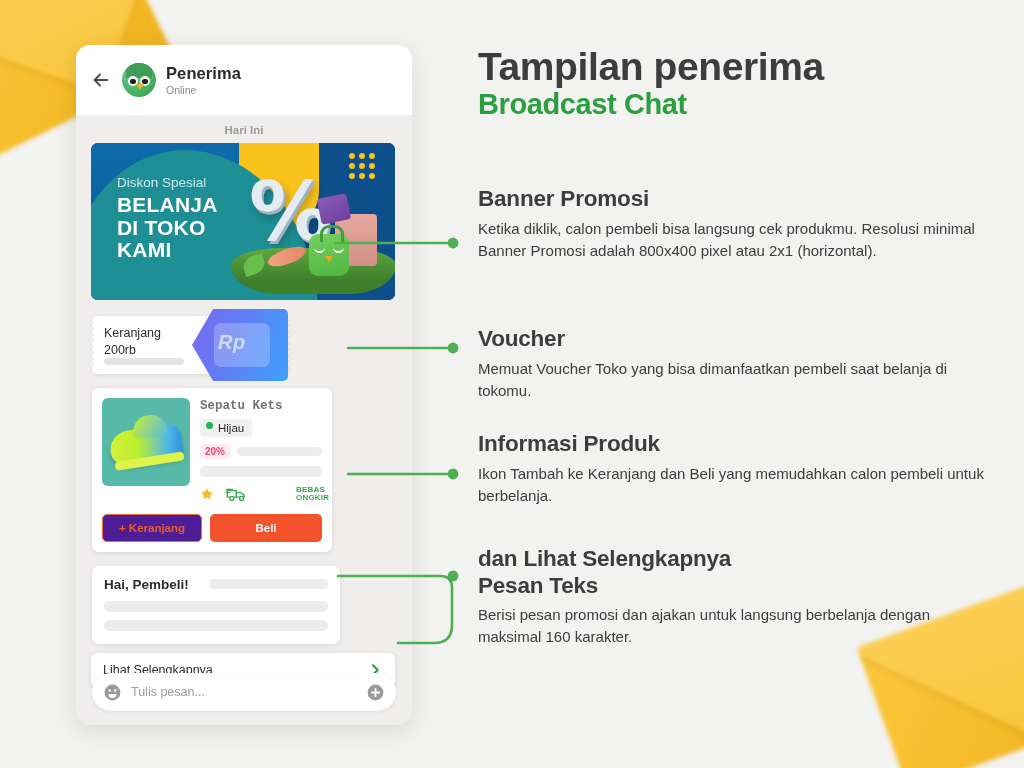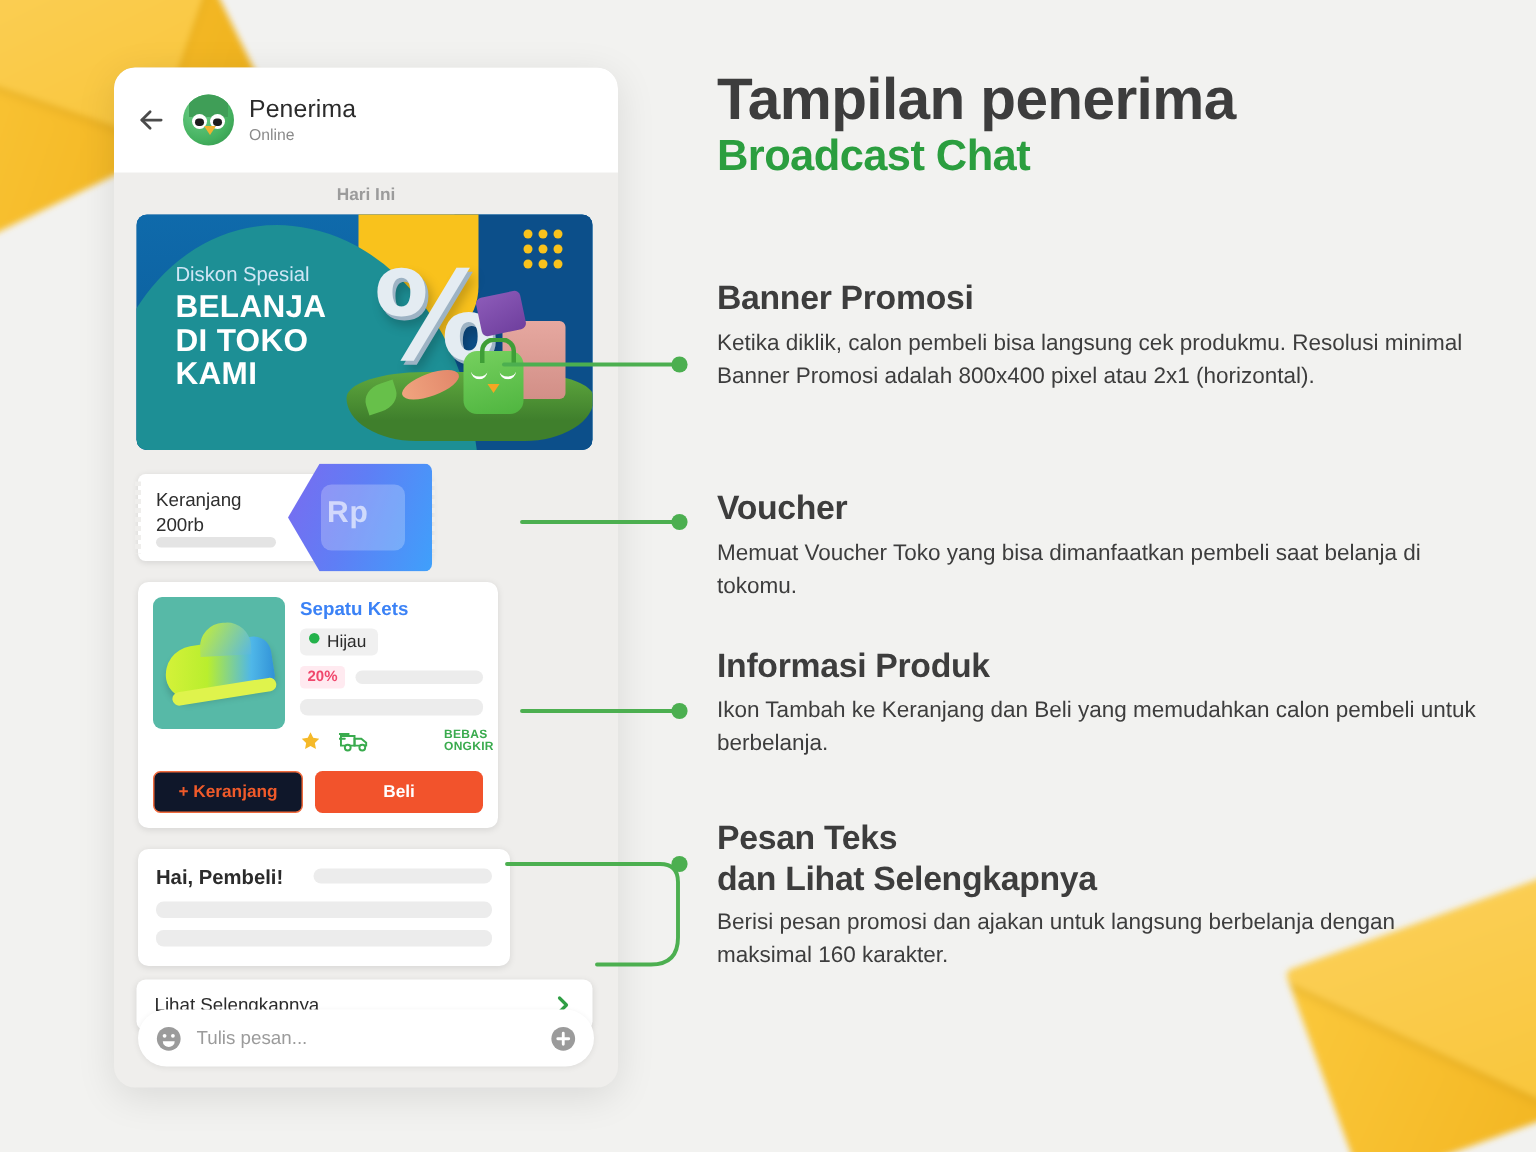--- a/index.html
+++ b/index.html
@@ -82,21 +82,21 @@
   .avatar .eye.l { left: 6px; }
   .avatar .eye.r { left: 18px; }
   .avatar .beak {
     position: absolute; left: 14px; top: 21px;
     width: 0; height: 0;
     border-left: 4px solid transparent;
     border-right: 4px solid transparent;
     border-top: 6px solid #f2b231;
   }
   #header-text { margin-left: 10px; line-height: 1.15; }
-  #contact-name { font-size: 16.5px; font-weight: normal; color: #2b2b2b; letter-spacing: .1px; }
+  #contact-name { font-size: 16.5px; font-weight: bold; color: #2b2b2b; letter-spacing: .1px; }
   #contact-status { font-size: 10.5px; color: #8b8b8b; margin-top: 1px; }
 
   #chat-body {
     position: absolute; left: 0; top: 70px; right: 0; bottom: 0;
     padding: 0 16px;
   }
   #day-divider {
     text-align: center; font-size: 11.5px; color: #9b9b9b;
     padding: 9px 0 7px; font-weight: 600;
   }
@@ -196,20 +196,21 @@
     background: repeating-linear-gradient(180deg,#efeeec 0 3px, transparent 3px 6px);
   }
   #voucher .ticket-edge.r { left:auto; right:-2px; }
   #voucher-label { position:absolute; left:12px; top:9px; font-size:12.5px; color:#2e2e2e; line-height:1.35; font-weight:500; }
   #voucher .ph { position:absolute; left:12px; bottom:9px; width:80px; height:7px; border-radius:4px; background:#e4e4e4; }
   #voucher-art {
     position: absolute; left: 100px; top: -7px; width: 96px; height: 72px;
     background: linear-gradient(110deg,#7a6bf0 0%,#5f7ef5 45%,#3fa0fb 100%);
     clip-path: polygon(22% 0, 100% 0, 100% 100%, 22% 100%, 0 50%);
     border-radius: 0 5px 5px 0;
+    font-style: italic;
   }
   #voucher-art .plate {
     position:absolute; left:22px; top:14px; width:56px; height:44px;
     background: rgba(255,255,255,.24); border-radius: 7px;
   }
   #voucher-art .rp {
     position:absolute; left:26px; top:22px;
     font-size: 20px; font-weight: bold; color: rgba(255,255,255,.62);
     letter-spacing: .5px;
   }
@@ -237,21 +238,21 @@
   #product-image .shoe:before {
     content:""; position:absolute; left:26px; top:-12px; width:34px; height:22px;
     background: linear-gradient(120deg,#c9f031,#57b7e4); border-radius: 16px 16px 0 0;
     transform: rotate(6deg);
   }
   #product-image .shoe:after {
     content:""; position:absolute; left:2px; bottom:-4px; width:70px; height:9px;
     background: #dff34c; border-radius: 12px;
   }
   #product-info { flex: 1 1 auto; min-width: 0; padding-top: 1px; }
-  #product-name { font-size: 12.5px; font-weight: 600; color: #3b82f6; }
+  #product-name { font-size: 12.5px; font-weight: 600; color: #737373; font-family: Liberation Mono, monospace; }
   #product-variant {
     display: inline-flex; align-items: flex-start; gap: 5px;
     background: #f0f0f0; border-radius: 4px;
     padding: 3px 8px 3px 6px; margin-top: 6px;
     font-size: 11.5px; color: #2b2b2b;
   }
   #product-variant .swatch { width: 7px; height: 7px; border-radius: 50%; background: #23b24b; }
   #price-row { display: flex; align-items: center; gap: 7px; margin-top: 7px; }
   #discount-badge {
     background: #ffeaf0; color: #f0486d; font-size: 10px; font-weight: bold;
@@ -265,21 +266,21 @@
   #rating-ph { width: 40px; }
   #shipping-badge { display: flex; align-items: center; gap: 3px; margin-left: auto; }
   #truck-icon { width: 22px; height: 15px; flex: 0 0 auto; }
   #shipping-text {
     font-size: 8px; font-weight: bold; color: #3aab4e;
     line-height: 1.05; letter-spacing: .2px; margin-left: 45px;
   }
   #product-actions { display: flex; gap: 8px; margin-top: 11px; }
   #btn-cart {
     flex: 0 0 100px; height: 28px; border: 1.3px solid #f06a3c; border-radius: 5px;
-    background: #0f172a; color: #ef5a2a; font-size: 11.5px; font-weight: 600;
+    background: #4c1d95; color: #ef5a2a; font-size: 11.5px; font-weight: 600;
     display: flex; align-items: center; justify-content: center; cursor: pointer;
   }
   #btn-buy {
     flex: 1 1 auto; height: 28px; border: none; border-radius: 5px;
     background: #f2532c; color: #fff; font-size: 11.5px; font-weight: 600;
     display: flex; align-items: center; justify-content: center; cursor: pointer;
   }
 
   
   #text-bubble {
@@ -535,20 +536,20 @@
       <div class="section-body">Memuat Voucher Toko yang bisa dimanfaatkan pembeli saat belanja di tokomu.</div>
     </div>
 
     <div class="section" id="sec-product">
       <div class="section-title">Informasi Produk</div>
       <div class="section-body">Ikon Tambah ke Keranjang dan Beli yang memudahkan calon pembeli untuk berbelanja.</div>
     </div>
 
     <div class="section" id="sec-message">
       <div class="section-title">
+        <div>dan Lihat Selengkapnya</div>
         <div>Pesan Teks</div>
-        <div>dan Lihat Selengkapnya</div>
       </div>
       <div class="section-body">Berisi pesan promosi dan ajakan untuk langsung berbelanja dengan maksimal 160 karakter.</div>
     </div>
   </div>
 
 </div>
 
 </body></html>

